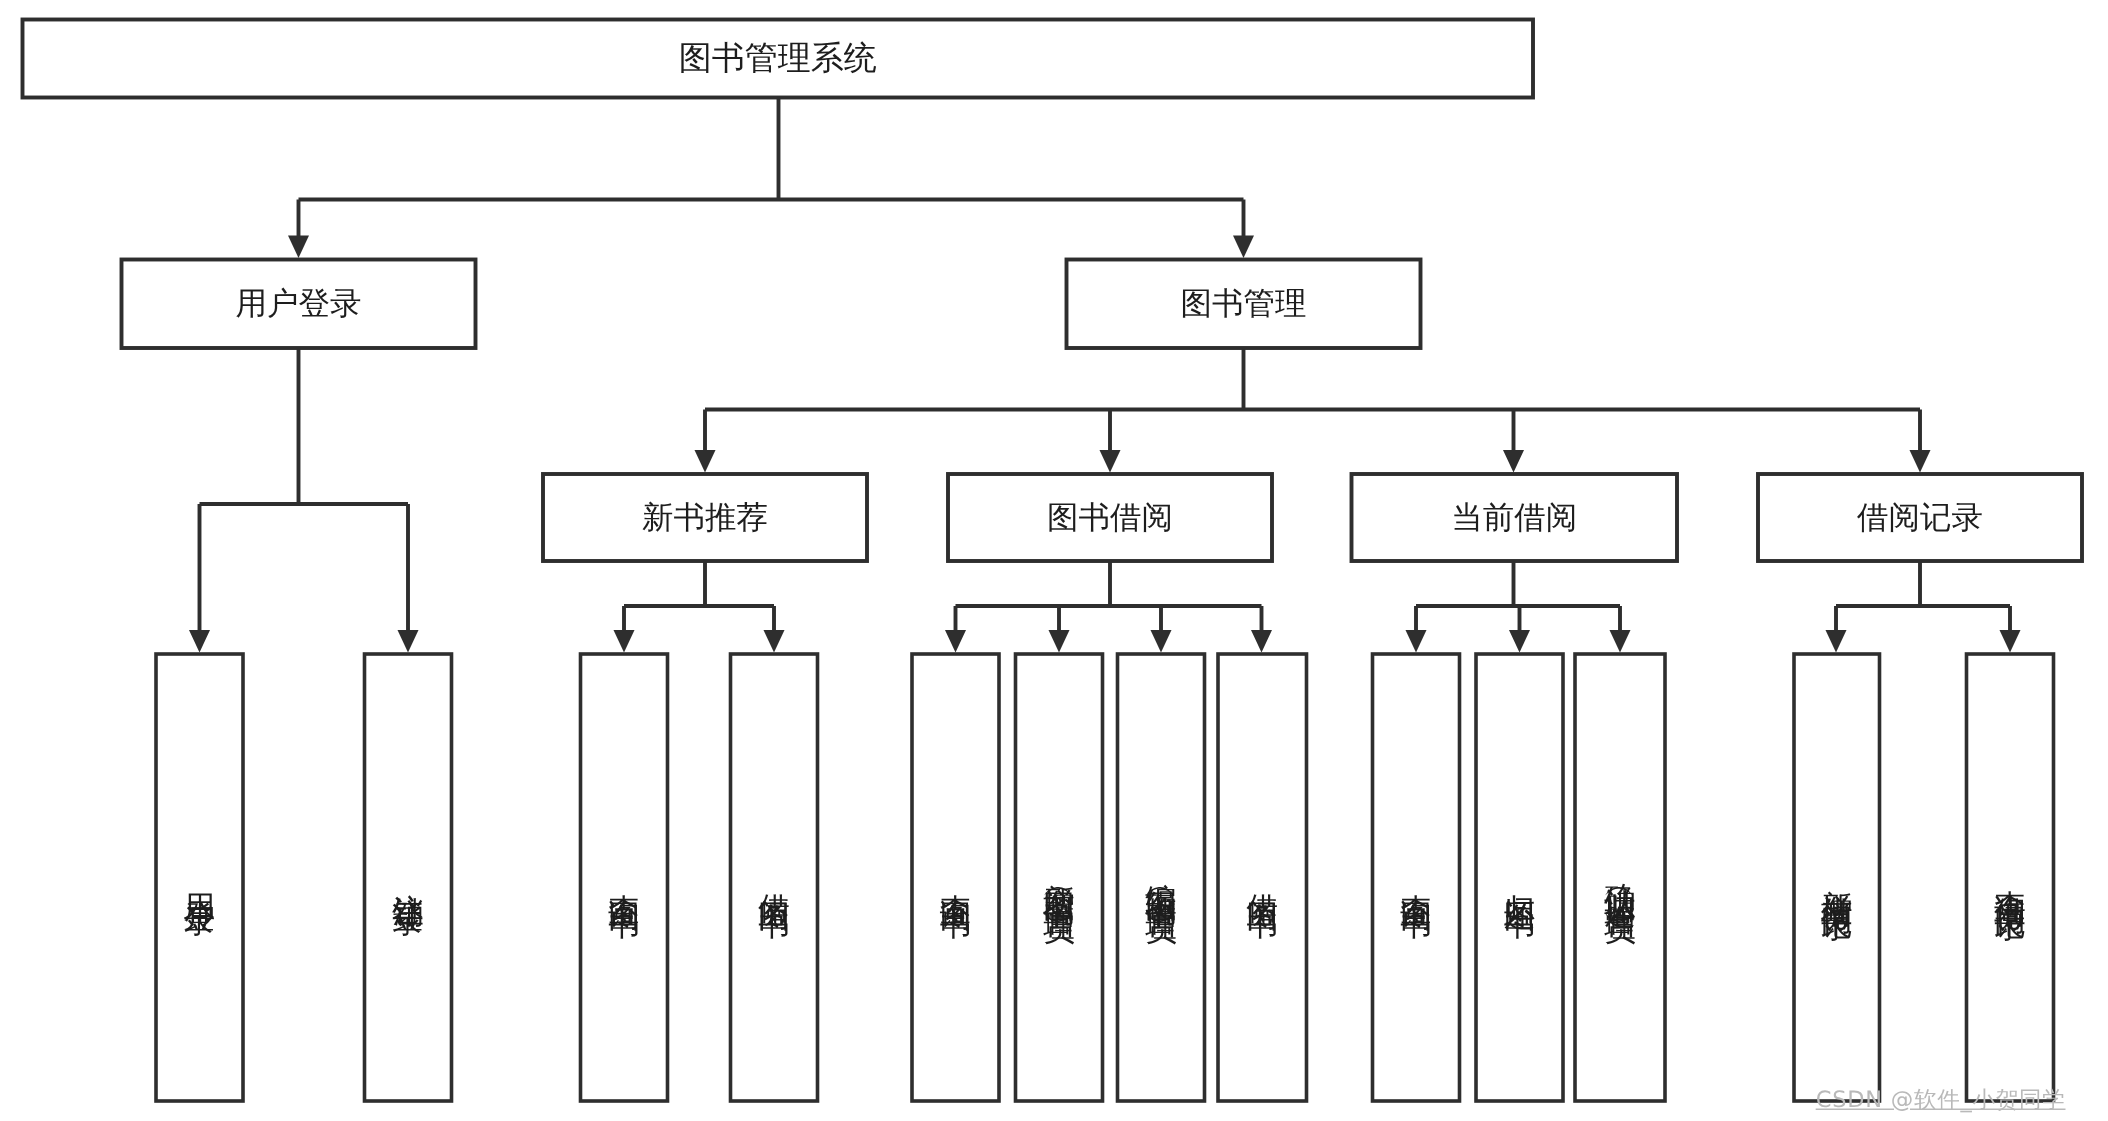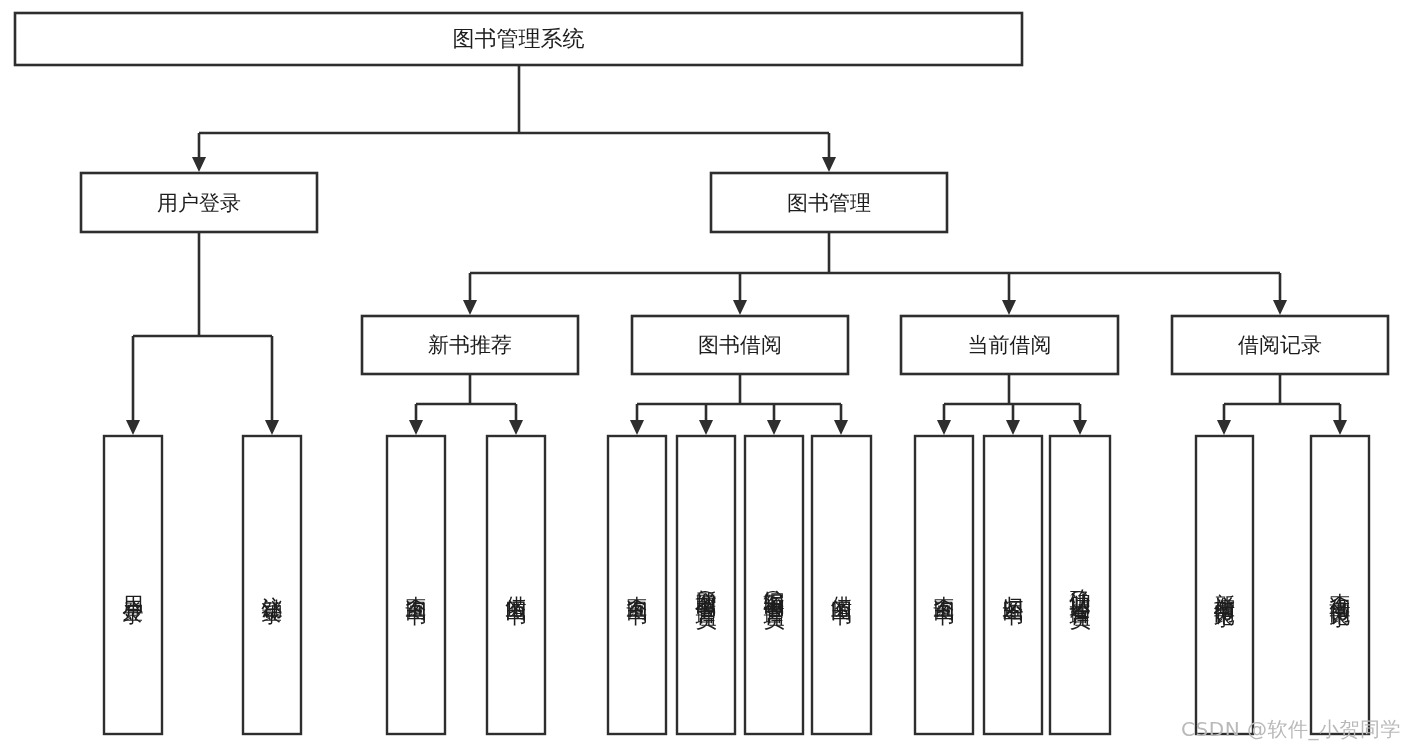--- a/index.html
+++ b/index.html
@@ -68,27 +68,28 @@
     font-family: "DejaVu Sans", "Liberation Sans", sans-serif;
     font-size: 21px;
     line-height: 1.05;
     color: #1d1d1d;
     letter-spacing: 3px;
     white-space: nowrap;
     pointer-events: none;
   }
   .watermark {
     position: absolute;
-    right: 4px;
+    right: 28px;
     bottom: 4px;
     font-family: "DejaVu Sans", "Liberation Sans", sans-serif;
-    font-size: 20px;
+    font-size: 15px;
     color: #b9b9b9;
     letter-spacing: 0.5px;
     white-space: nowrap;
+    text-decoration: underline;
   }
 </style>
 </head>
 <body>
 
 <div id="diagram-root">
 
   <svg class="diagram-canvas" viewBox="0 0 1405 747">
     <g id="connectors-layer">
         <path d="M 519 65 L 519 133" class="connector"></path>

